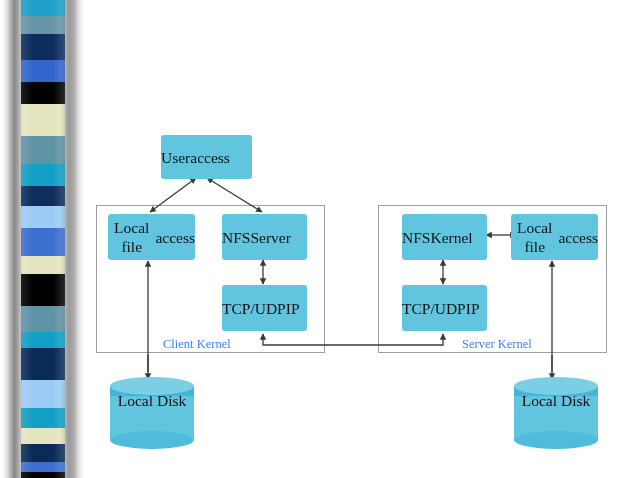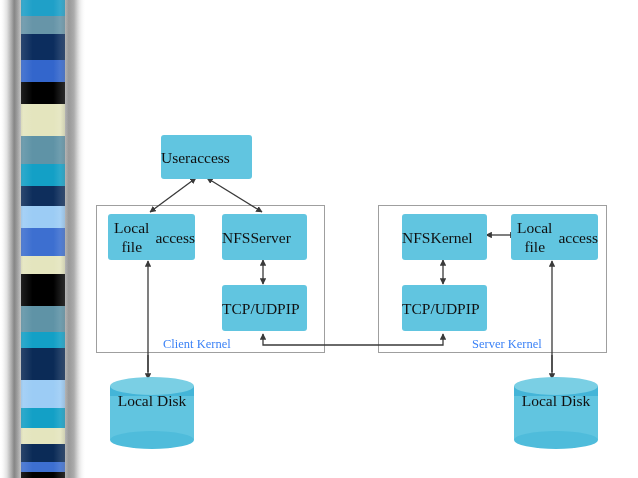--- a/index.html
+++ b/index.html
@@ -195,21 +195,21 @@
     <div class="strip-shine"></div>
   </div>
 
 
   <div id="diagram">
 
     <div class="kernel-box" style="left: 96px; top: 205px; width: 229px; height: 148px; border-color: rgb(159, 159, 159);"></div>
     <div class="kernel-box" style="left: 378px; top: 205px; width: 229px; height: 148px; border-color: rgb(159, 159, 159);"></div>
 
     <div class="kernel-label" style="left:163px; top:337px;">Client Kernel</div>
-    <div class="kernel-label" style="left:472px; top:337px;text-align:center;">Server Kernel</div>
+    <div class="kernel-label" style="left:462px; top:337px;text-align:center;">Server Kernel</div>
 
     <svg class="edges" viewBox="0 0 638 478" xmlns="http://www.w3.org/2000/svg">
       <defs>
         <marker id="ah" viewBox="0 0 10 10" refX="9" refY="5" markerWidth="5" markerHeight="5" orient="auto-start-reverse">
           <path d="M 0 0 L 10 5 L 0 10 z" fill="#3a3a3a"></path>
         </marker>
       </defs>
 
       <line x1="196" y1="178" x2="150" y2="212" stroke="#3a3a3a" stroke-width="1.3" marker-start="url(#ah)" marker-end="url(#ah)"></line>
 

